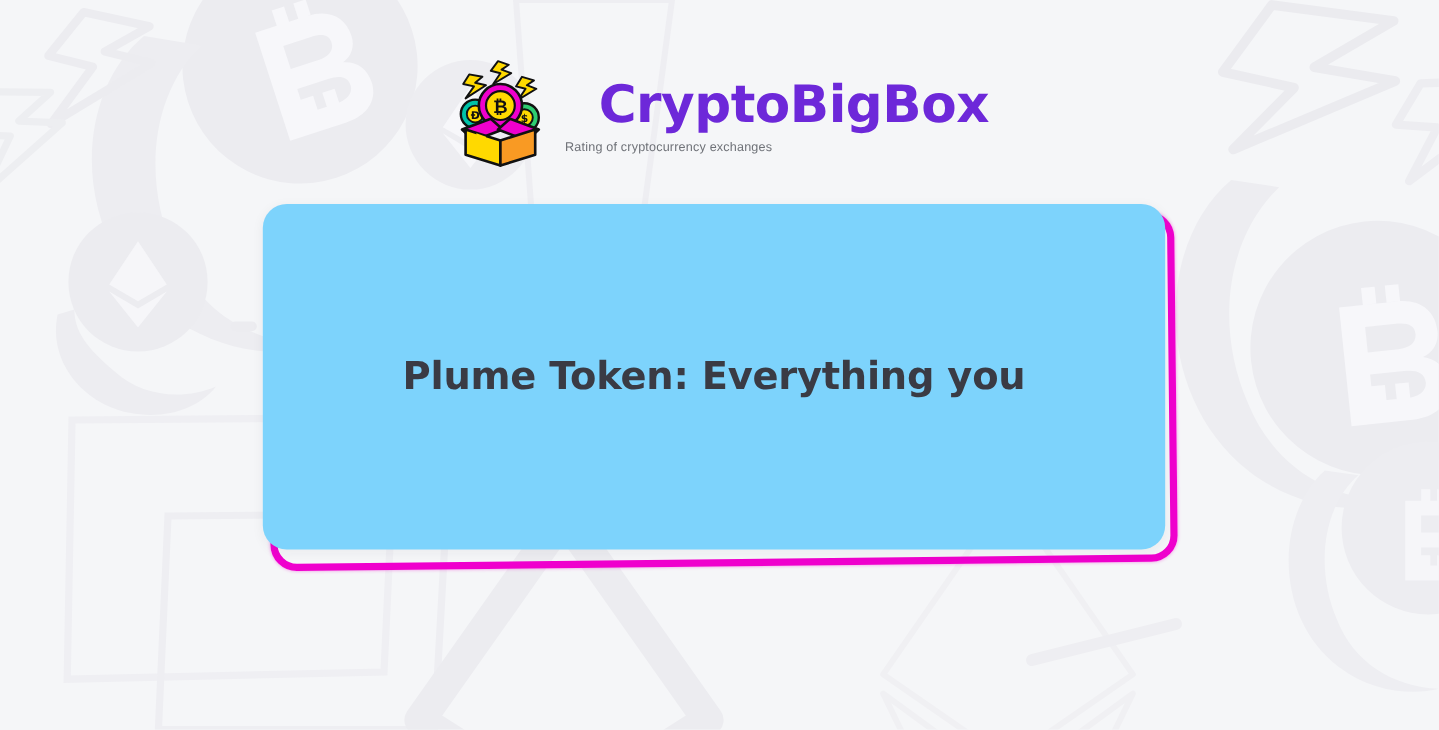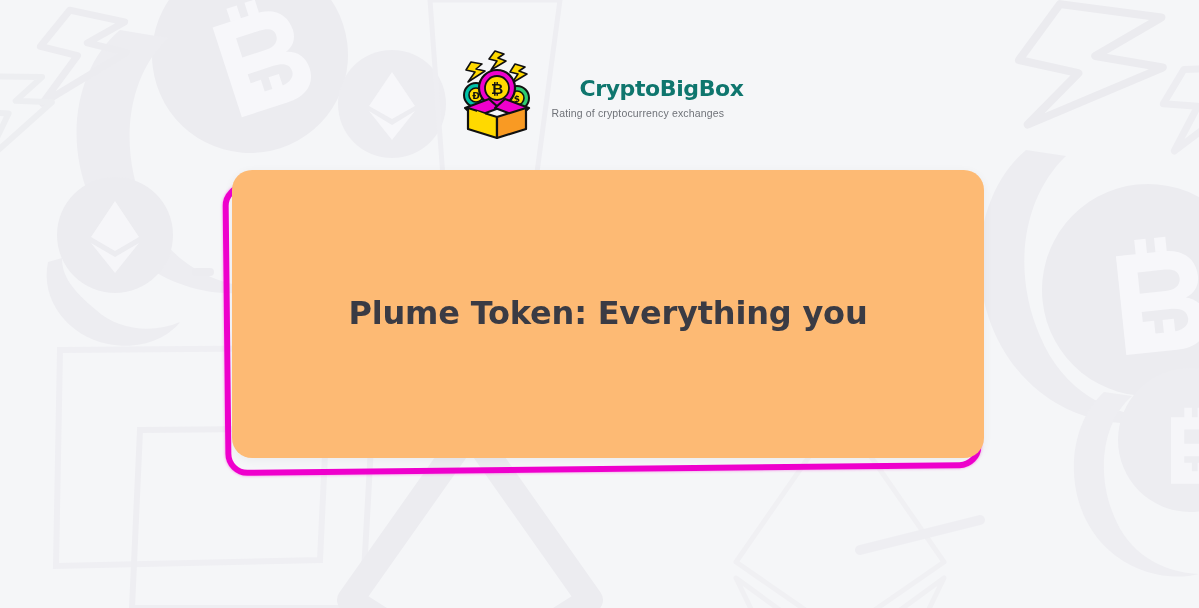--- a/index.html
+++ b/index.html
@@ -50,24 +50,24 @@
   }
   .logo-text {
     display: flex;
     flex-direction: column;
     align-items: flex-start;
     justify-content: center;
     padding-top: 6px;
   }
   .wordmark {
     font-family: "DejaVu Sans", sans-serif;
-    font-size: 22px;
+    font-size: 43px;
     font-weight: 700;
     letter-spacing: -0.4px;
-    color: #0f766e;
+    color: #6d28d9;
     line-height: 1.0;
     white-space: nowrap;
     margin-left: 28px;
   }
   .tagline {
     font-family: "Liberation Sans", sans-serif;
     font-size: 10.5px;
     font-weight: 400;
     letter-spacing: 0.15px;
     color: #6f7278;
@@ -94,25 +94,25 @@
     height: 292px;
     box-sizing: border-box;
     border: 6px solid #ef00cd;
     border-radius: 22px;
     transform: rotate(-0.62deg);
     transform-origin: 50% 50%;
     box-shadow: 0 0 3px rgba(239, 0, 205, 0.45);
   }
   .card-face {
     position: absolute;
-    left: 16px;
+    left: 3px;
     top: 0px;
     width: 752px;
     height: 288px;
-    background: #fdba74;
+    background: #7dd3fc;
     border-radius: 20px;
     box-shadow: 0 2px 10px rgba(40, 40, 60, 0.05);
     display: flex;
     align-items: center;
     justify-content: center;
   }
   .card-title {
     font-family: "DejaVu Sans", sans-serif;
     font-size: 32px;
     font-weight: 700;

